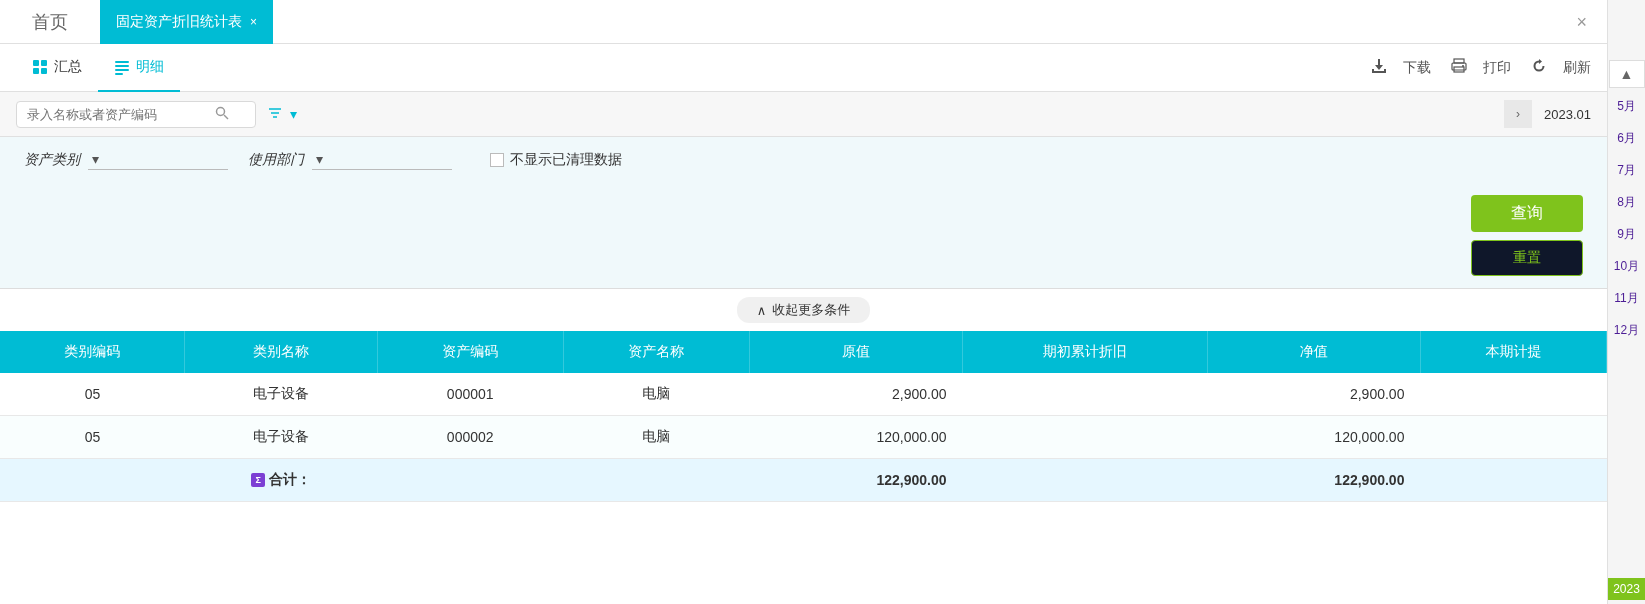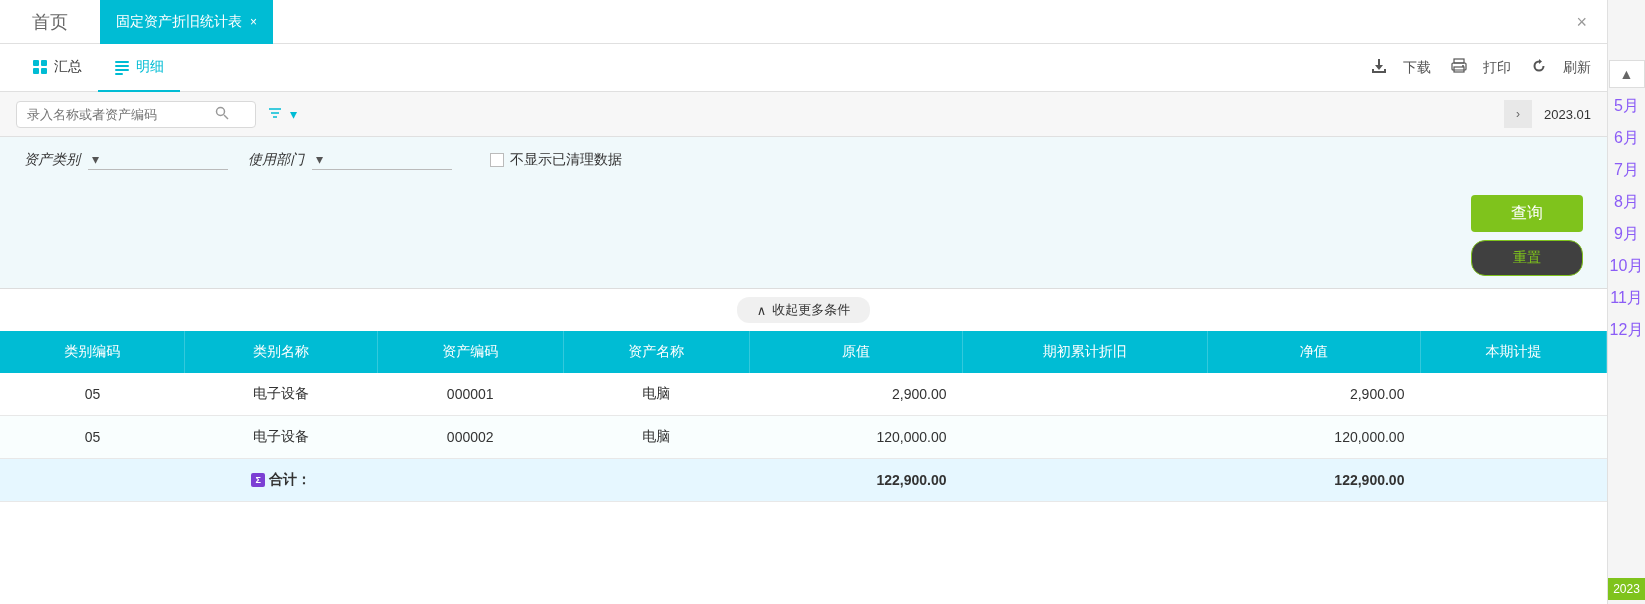--- a/index.html
+++ b/index.html
@@ -227,24 +227,24 @@
       color: #fff;
       border: none;
       border-radius: 4px;
       padding: 8px 40px;
       font-size: 16px;
       cursor: pointer;
       white-space: nowrap;
       margin-top: 46px;
     }
     .btn-reset {
-      background: #404040;
+      background: #0f172a;
       color: #7fc31c;
       border: 1px solid #7fc31c;
-      border-radius: 14px;
+      border-radius: 4px;
       padding: 8px 40px;
       font-size: 14px;
       cursor: pointer;
       white-space: nowrap;
     }
     .collapse-bar {
       display: flex;
       justify-content: center;
       padding: 8px 0;
     }
@@ -330,22 +330,22 @@
       padding-top: 60px;
       gap: 2px;
       position: relative;
     }
     .sidebar-month {
       width: 36px;
       height: 32px;
       display: flex;
       align-items: center;
       justify-content: center;
-      font-size: 16px;
-      color: #8b5cf6;
+      font-size: 12px;
+      color: #4c1d95;
       cursor: pointer;
     }
     .sidebar-year-badge {
       position: absolute;
       bottom: 4px;
       width: 38px;
       background: #7fc31c;
       color: #fff;
       text-align: center;
       font-size: 12px;

